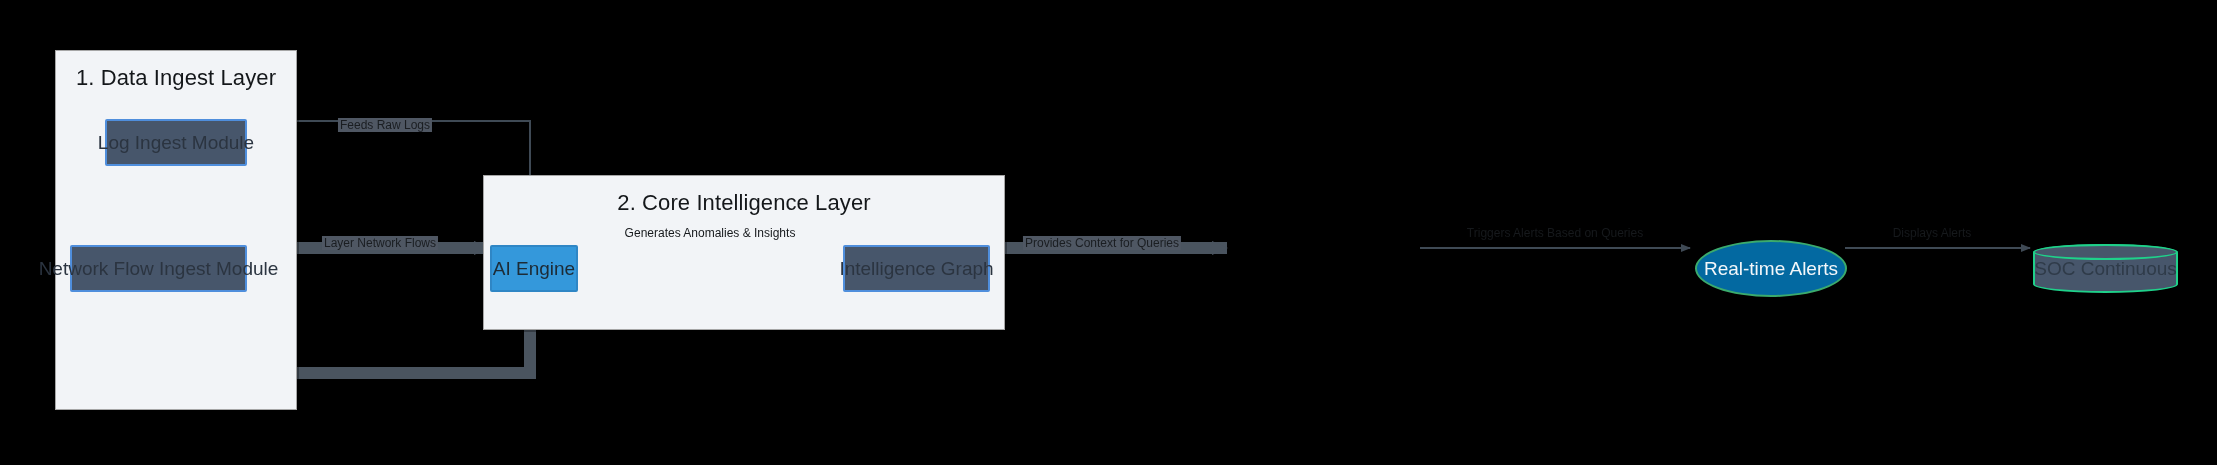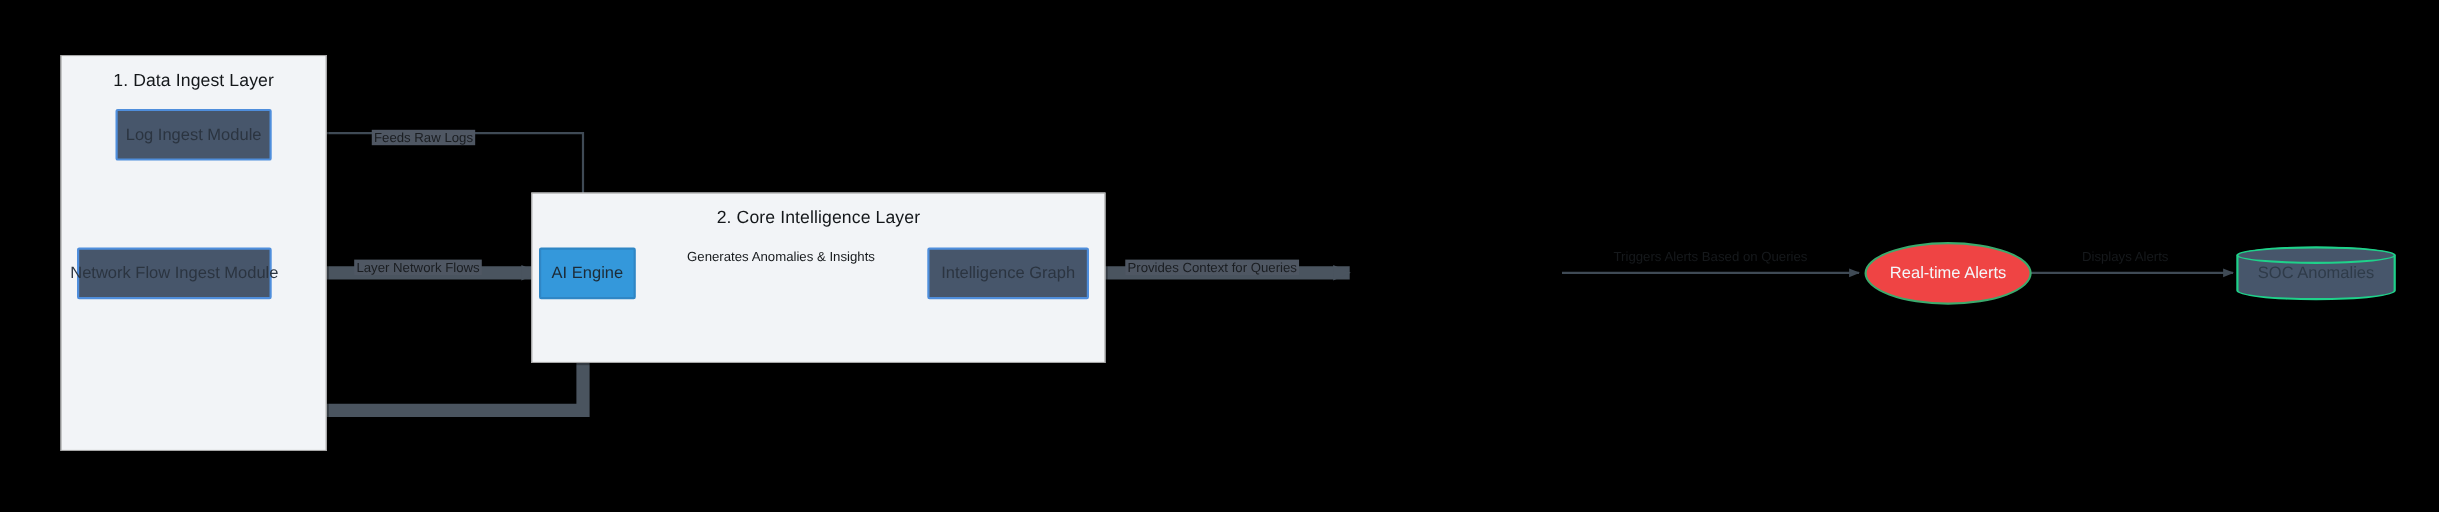--- a/index.html
+++ b/index.html
@@ -37,38 +37,39 @@
     box-sizing: border-box;
     box-shadow: 2px 2px 0 rgba(0,0,0,0.30);
     z-index: 1;
   }
   .cluster-title {
     position: absolute;
     left: 0;
     right: 0;
     top: 14px;
     text-align: center;
-    font-size: 16px;
+    font-size: 22px;
     color: #14171a;
     letter-spacing: 0.1px;
     white-space: nowrap;
   }
 
   
   .node {
     position: absolute;
     box-sizing: border-box;
     display: flex;
     align-items: center;
     justify-content: center;
     text-align: center;
     z-index: 3;
-    font-size: 15px;
+    font-size: 19px;
     line-height: 1.15;
     white-space: nowrap;
+    margin-top: 20px;
   }
   .node.rect {
     border-radius: 2px;
   }
   
   .node.slate {
     background: #47566b;
     border: 2px solid #4f8edc;
     color: #2b3440;
   }
@@ -79,21 +80,21 @@
     color: #1d2b36;
   }
   
   .node.green {
     background: #4fc97f;
     border: 2px solid #4f8edc;
     color: #16301f;
   }
   
   .node.ellipse {
-    background: #ef4444;
+    background: #0369a1;
     border: 2px solid #3bab6d;
     border-radius: 50%;
     color: #f4f7fa;
   }
   
   .node.cylinder {
     background: #47566b;
     border: 2px solid #1fd18a;
     border-radius: 50% / 18%;
     color: #2f3b49;
@@ -188,21 +189,21 @@
     <span>Intelligence Graph</span>
   </div>
 
 
   <div class="node ellipse" style="left:1695px; top:220px; width:152px; height:57px;">
     <span>Real-time Alerts</span>
   </div>
 
   <div class="node cylinder" style="left:2033px; top:224px; width:145px; height:49px;">
     <span class="cylinder-lid"></span>
-    <span class="cylinder-label">SOC Anomalies</span>
+    <span class="cylinder-label">SOC Continuous</span>
   </div>
 
   <div class="edge-label on-dark" style="left:385px; top:118px;">
     <span>Feeds Raw Logs</span>
   </div>
 
   <div class="edge-label on-dark" style="left:380px; top:236px;">
     <span>Layer Network Flows</span>
   </div>
 

